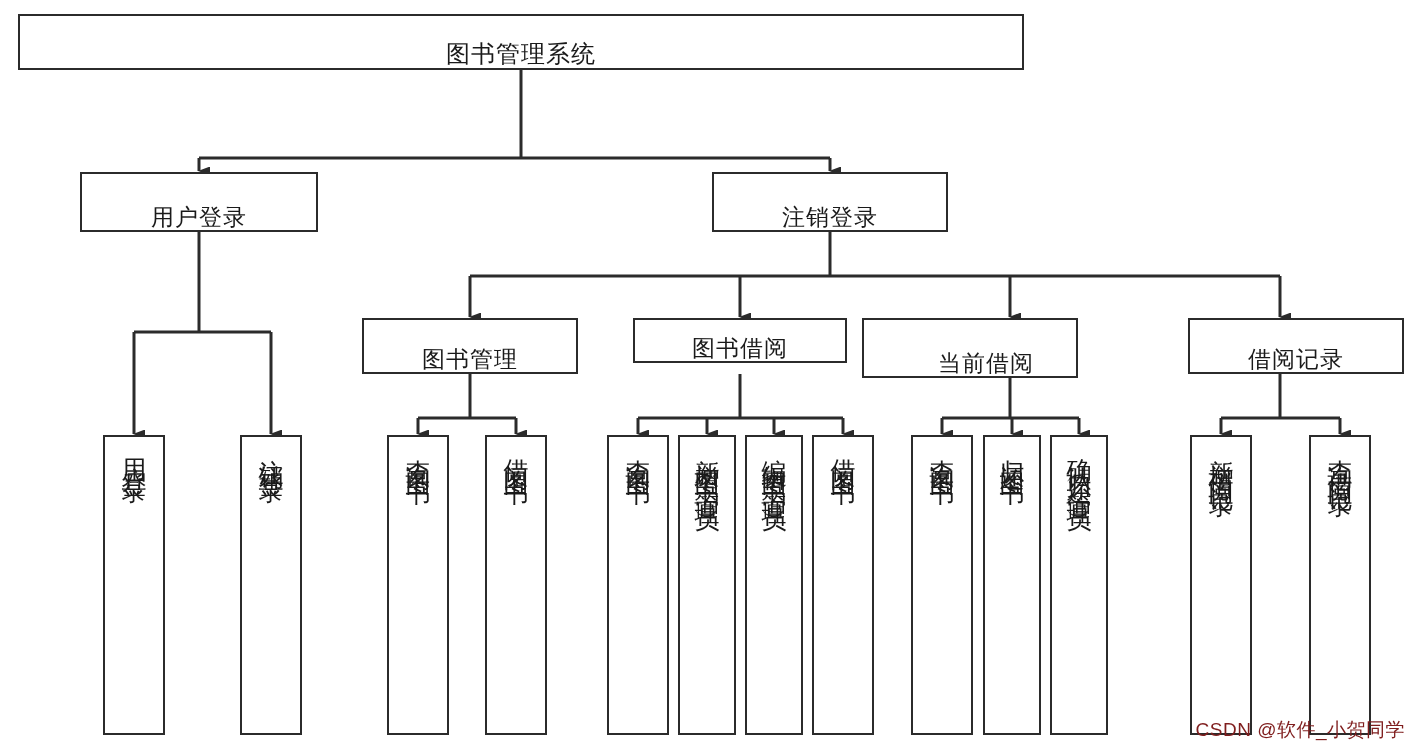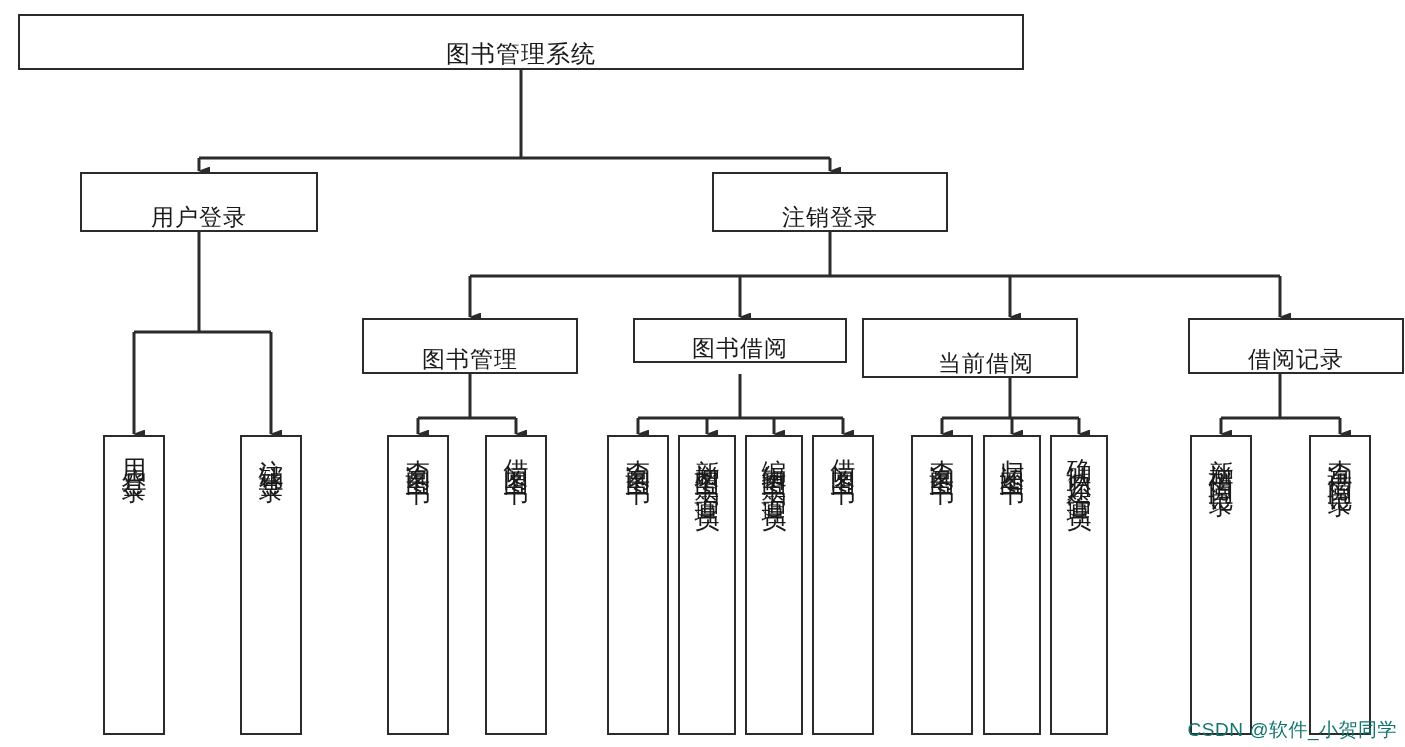--- a/index.html
+++ b/index.html
@@ -49,24 +49,24 @@
   .node.vertical .node-label {
     writing-mode: vertical-rl;
     text-orientation: upright;
     letter-spacing: 7px;
     font-size: 25px;
     white-space: nowrap;
   }
   .node.root .node-label { font-size: 24px; }
   .watermark {
     position: absolute;
-    right: 8px;
+    right: 0;
     bottom: 4px;
     font-size: 19px;
-    color: #0f766e;
+    color: #7f1d1d;
     letter-spacing: 0.5px;
     z-index: 9;
     white-space: nowrap;
     margin-left: 32px;
   }
 </style>
 </head>
 <body>
 
 <div id="canvas">

